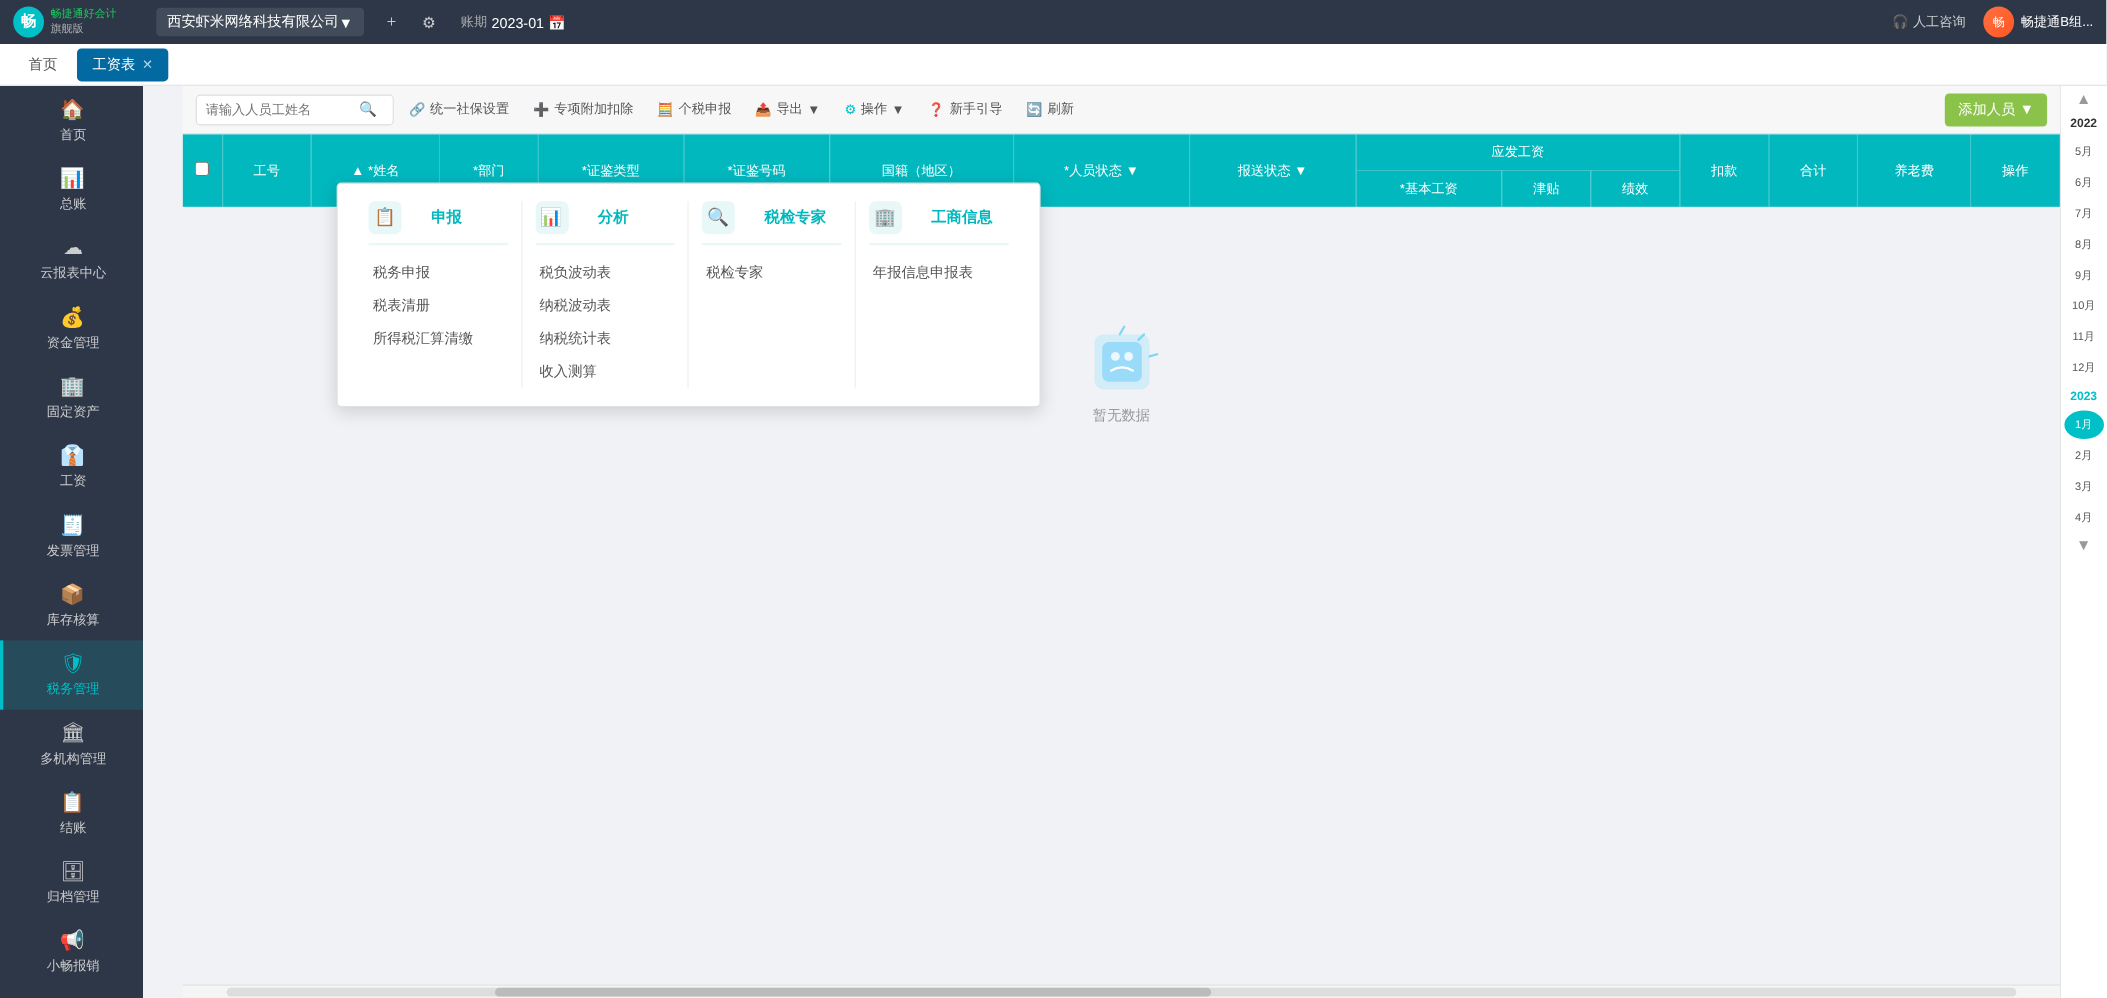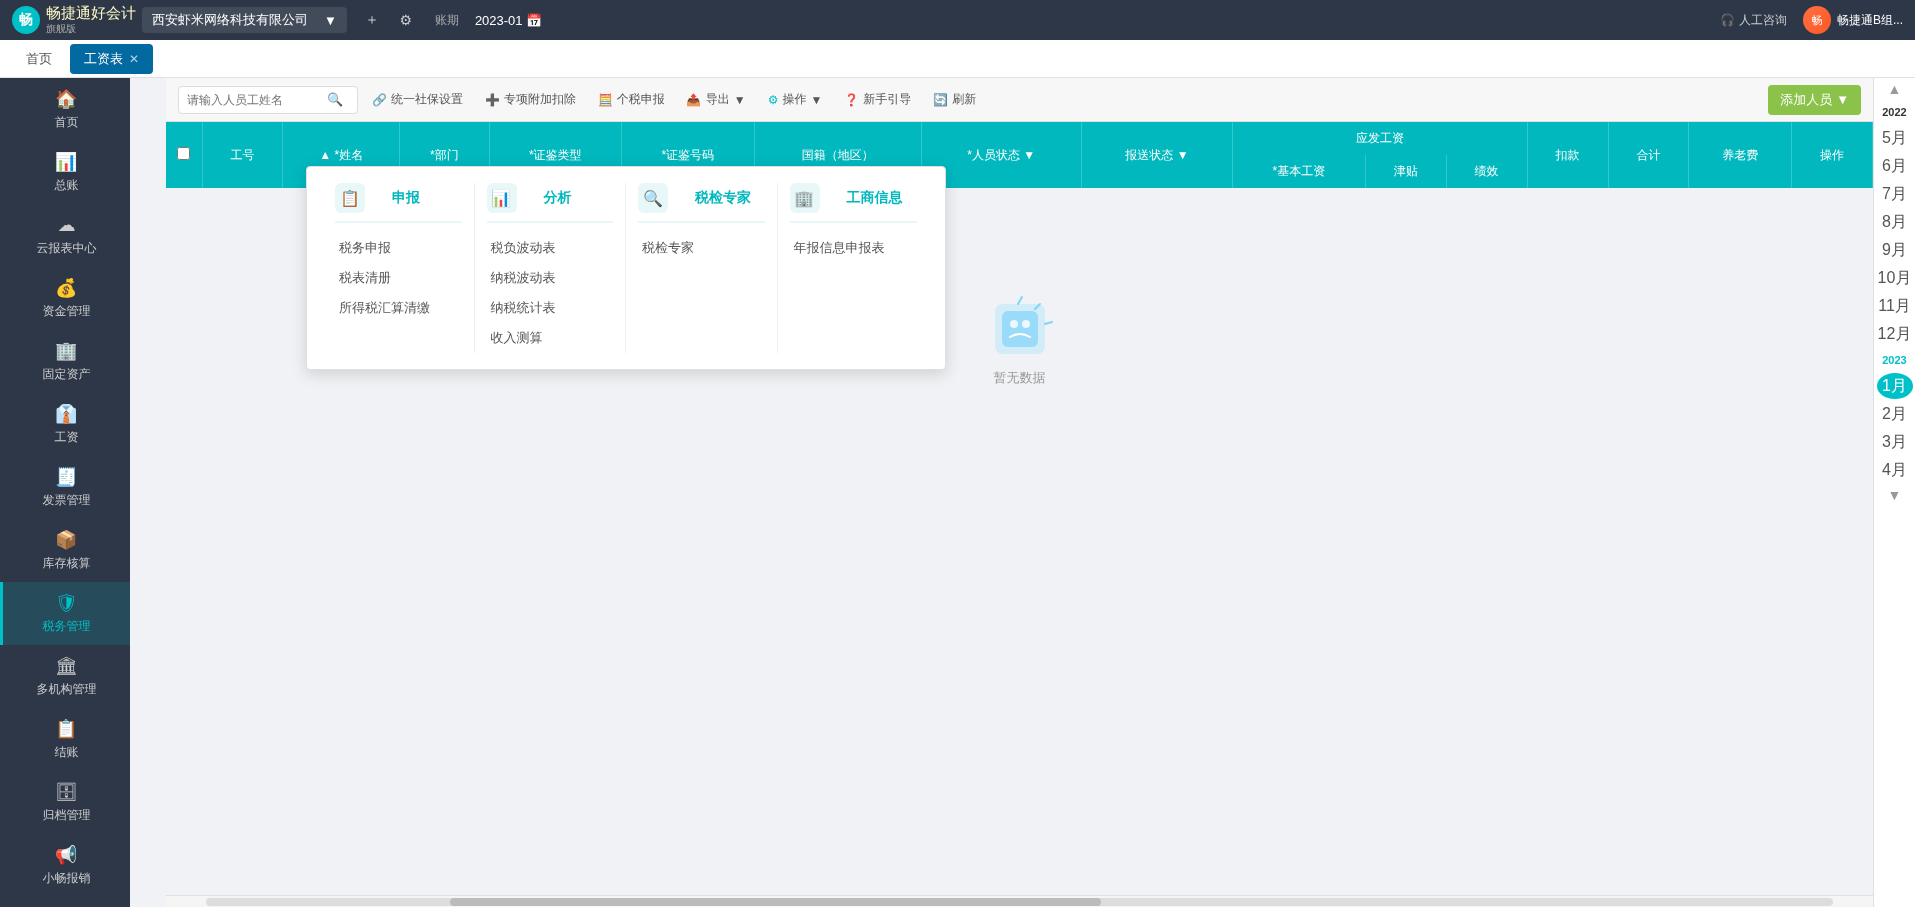--- a/index.html
+++ b/index.html
@@ -22,45 +22,45 @@
       gap: 6px;
       width: 130px;
     }
     .logo-icon {
       width: 28px; height: 28px;
       background: #00c0c7;
       border-radius: 50%;
       display: flex; align-items: center; justify-content: center;
       font-size: 14px; font-weight: bold; color: #fff;
     }
-    .logo-text { font-size: 15px; color: #fef9c3; line-height: 1.2; }
+    .logo-text { font-size: 10px; color: #22c55e; line-height: 1.2; }
     .logo-sub { font-size: 10px; color: #aaa; }
     .company-selector {
-      display: flex; align-items: center; gap: 16px;
+      display: flex; align-items: center; gap: 0;
       background: rgba(255,255,255,0.1);
       border-radius: 4px;
       padding: 4px 10px;
       cursor: pointer;
       color: #fff;
       font-size: 13px;
     }
     .top-icons {
       display: flex; align-items: center; gap: 8px;
       margin-left: 12px;
     }
     .top-icon-btn {
       width: 26px; height: 26px;
       display: flex; align-items: center; justify-content: center;
       border-radius: 4px;
       cursor: pointer;
       color: #ccc;
       font-size: 14px;
     }
     .period-label { color: #aaa; font-size: 12px; margin-left: 16px; }
-    .period-value { color: #fff; font-size: 13px; margin-left: 16px; }
+    .period-value { color: #fff; font-size: 13px; margin-left: 4px; }
     .calendar-icon { color: #00c0c7; cursor: pointer; margin-left: 4px; }
     .top-right {
       margin-left: auto;
       display: flex; align-items: center; gap: 16px;
     }
     .service-btn {
       display: flex; align-items: center; gap: 4px;
       color: #ccc; font-size: 12px; cursor: pointer;
     }
     .user-info {
@@ -296,21 +296,21 @@
       font-size: 11px;
       color: #333;
       padding: 6px 0;
       text-align: right;
       font-weight: bold;
     }
     .month-item {
       width: 36px;
       height: 26px;
       display: flex; align-items: center; justify-content: center;
-      font-size: 16px; color: #555;
+      font-size: 10px; color: #555;
       cursor: pointer;
       border-radius: 4px;
       margin: 1px 5px;
     }
     .month-item.active {
       background: #00c0c7;
       color: #fff;
       border-radius: 50%;
     }
     .panel-nav {

